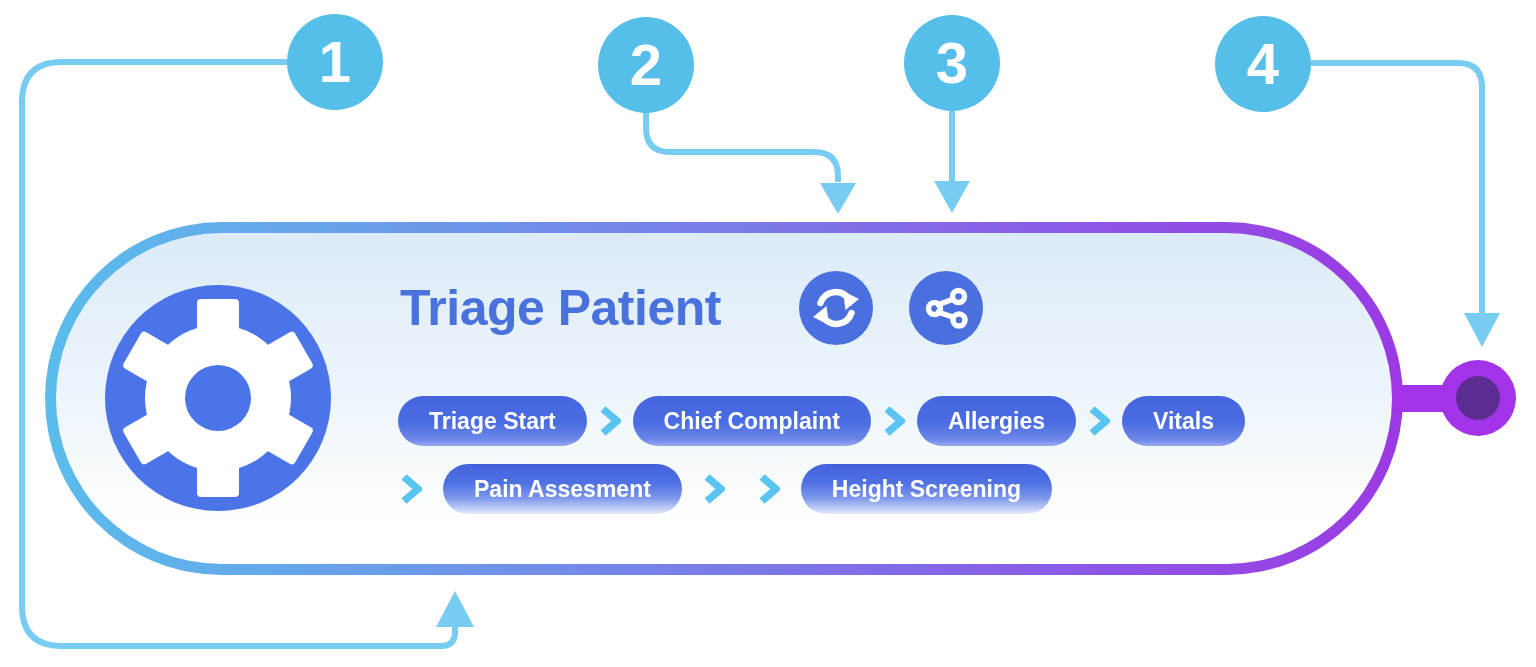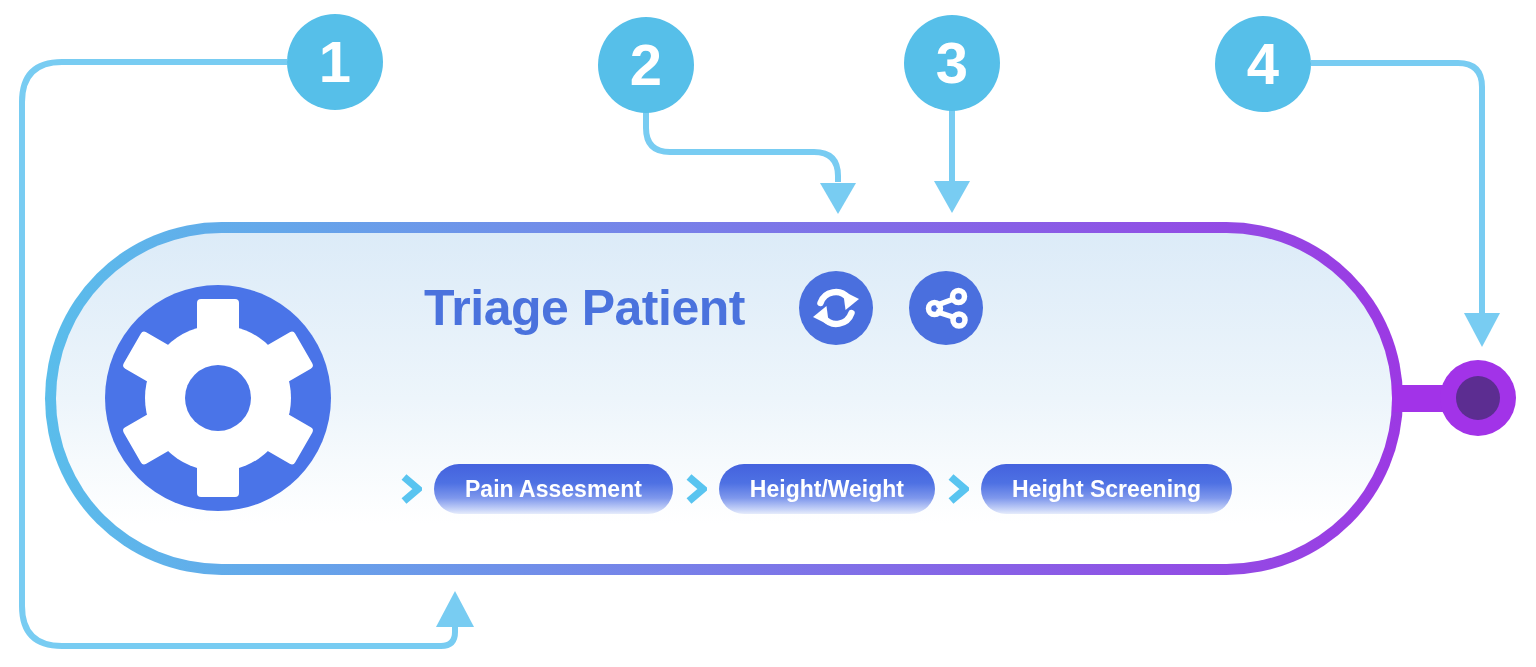--- a/index.html
+++ b/index.html
@@ -67,21 +67,20 @@
   }
 
   .card-title {
     position: absolute;
     left: 344px; top: 46px;
     font-size: 50px;
     font-weight: bold;
     color: #4A72DD;
     letter-spacing: -0.5px;
     white-space: nowrap;
-    margin-left: 24px;
   }
 
   .icon-btn {
     position: absolute;
     top: 38px;
     width: 74px; height: 74px;
     border: none;
     border-radius: 50%;
     background: transparent;
     padding: 0;
@@ -91,21 +90,21 @@
   .refresh-btn { left: 743px; }
   .share-btn   { left: 853px; }
 
   .step-row {
     position: absolute;
     display: flex;
     align-items: center;
     height: 50px;
   }
   .step-row-1 { left: 342px; top: 163px; }
-  .step-row-2 { left: 344px; top: 231px; }
+  .step-row-2 { left: 344px; top: 231px; gap: 9px; }
 
   .step-pill {
     height: 50px;
     border-radius: 25px;
     padding: 0 31px;
     display: flex;
     align-items: center;
     justify-content: center;
     color: #ffffff;
     font-size: 23px;
@@ -233,34 +232,54 @@
               <line x1="27" y1="34.5" x2="46" y2="27.5"></line>
               <line x1="27" y1="40.5" x2="47" y2="47"></line>
               <circle cx="25.5" cy="37.5" r="6"></circle>
               <circle cx="49.5" cy="25.5" r="6"></circle>
               <circle cx="50" cy="49" r="6"></circle>
             </g>
           </svg>
         </span>
       </button>
 
+      <div class="step-row step-row-1">
+        <button class="step-pill pill-solid">Triage Start</button>
+        <span class="chevron">
+          <svg viewBox="0 0 22 30" width="22" height="30">
+              <path d="M4 3 L18 15 L4 27" stroke="#59C4F0" stroke-width="7.5" fill="none"></path>
+            </svg>
+        </span>
+        <button class="step-pill pill-solid">Chief Complaint</button>
+        <span class="chevron">
+          <svg viewBox="0 0 22 30" width="22" height="30">
+              <path d="M4 3 L18 15 L4 27" stroke="#59C4F0" stroke-width="7.5" fill="none"></path>
+            </svg>
+        </span>
+        <button class="step-pill pill-solid">Allergies</button>
+        <span class="chevron">
+          <svg viewBox="0 0 22 30" width="22" height="30">
+              <path d="M4 3 L18 15 L4 27" stroke="#59C4F0" stroke-width="7.5" fill="none"></path>
+            </svg>
+        </span>
+        <button class="step-pill pill-solid">Vitals</button>
+      </div>
 
       <div class="step-row step-row-2">
         <span class="chevron" style="margin-left:0;">
           <svg viewBox="0 0 22 30" width="22" height="30">
               <path d="M4 3 L18 15 L4 27" stroke="#59C4F0" stroke-width="7.5" fill="none"></path>
             </svg>
         </span>
         <button class="step-pill pill-fade">Pain Assesment</button>
         <span class="chevron">
           <svg viewBox="0 0 22 30" width="22" height="30">
               <path d="M4 3 L18 15 L4 27" stroke="#59C4F0" stroke-width="7.5" fill="none"></path>
             </svg>
         </span>
-        <button class="step-pill pill-fade">Height/Weight</button>
         <span class="chevron">
           <svg viewBox="0 0 22 30" width="22" height="30">
               <path d="M4 3 L18 15 L4 27" stroke="#59C4F0" stroke-width="7.5" fill="none"></path>
             </svg>
         </span>
         <button class="step-pill pill-fade">Height Screening</button>
       </div>
 
     </div>
   </div>

